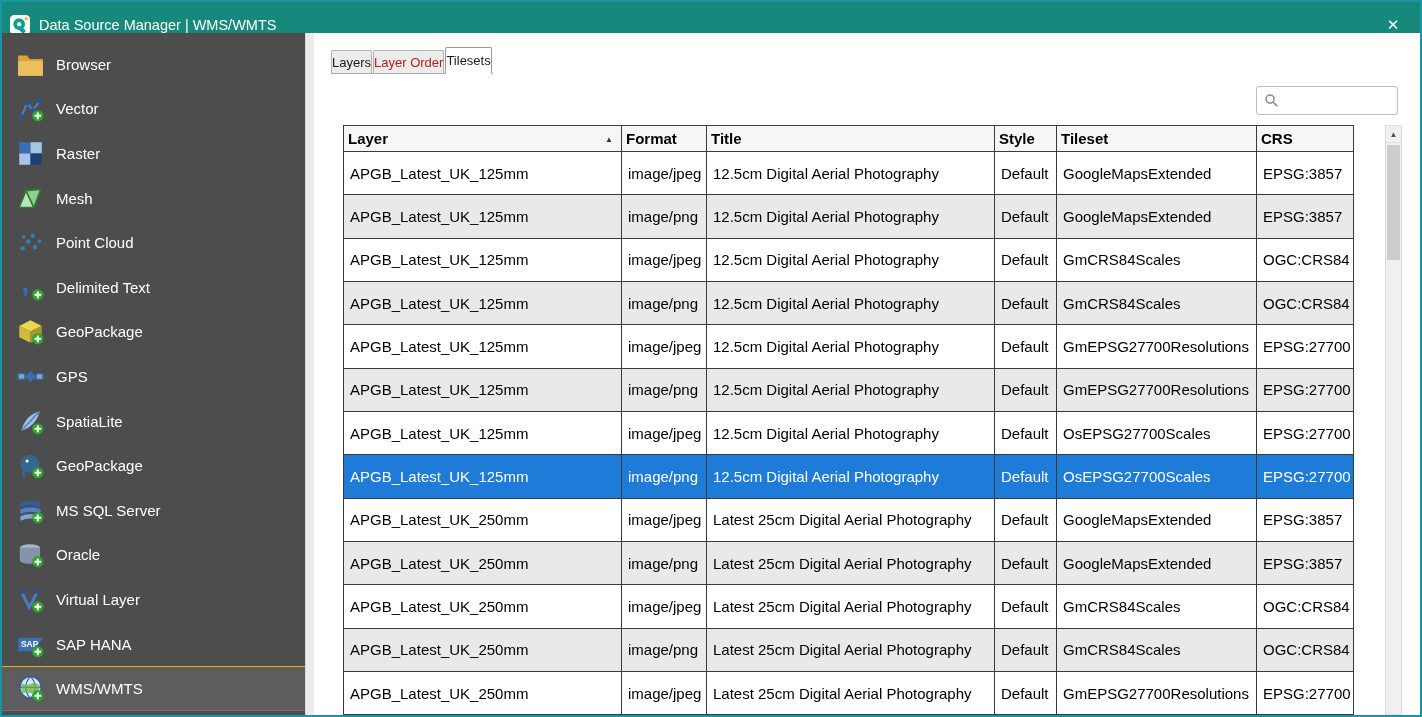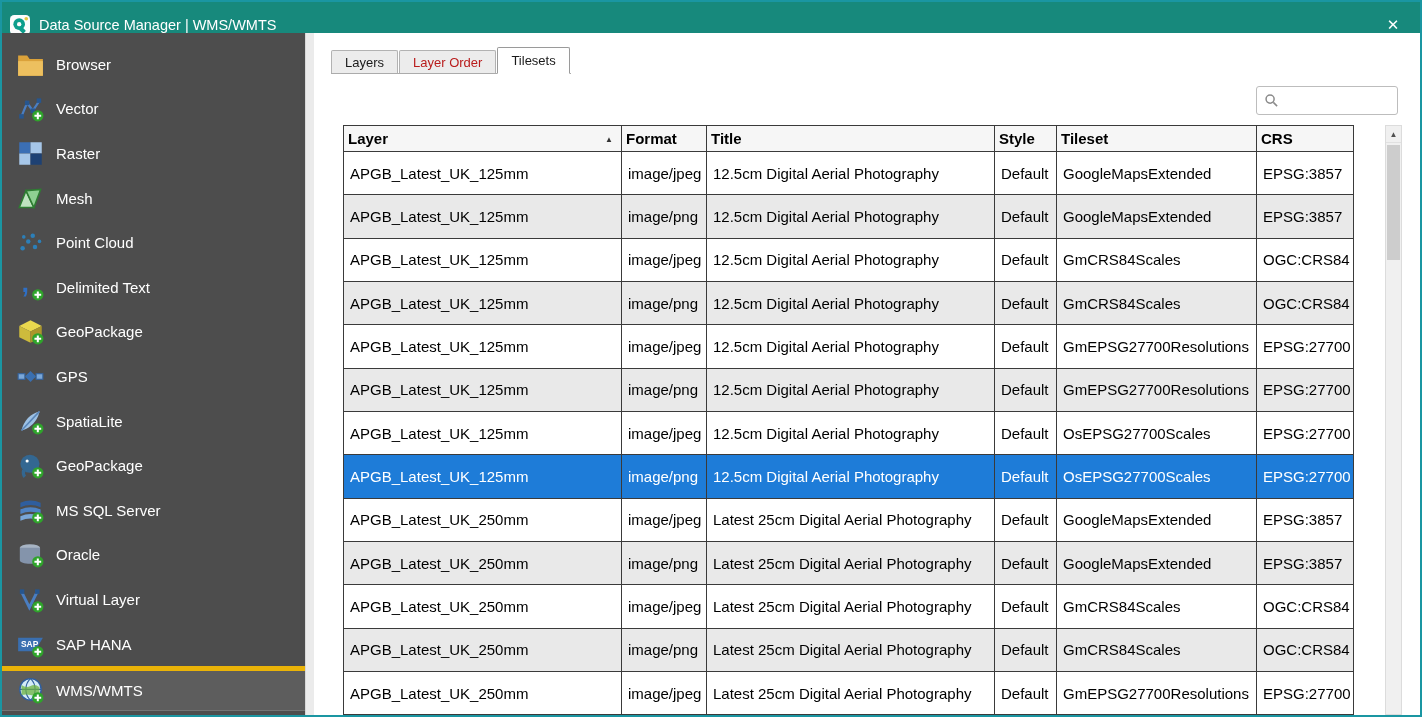--- a/index.html
+++ b/index.html
@@ -13,28 +13,28 @@
   .qgis-logo { width:20px; height:20px; margin-right:9px; flex:0 0 auto; }
   .qgis-logo svg { width:100%; height:100%; display:block; }
   .titlebar-title { color:#fff; font-size:14.5px; }
   .close-btn { margin-left:auto; color:#fff; font-size:15px; width:38px; text-align:center; cursor:default; }
 
   
   .sidebar { position:absolute; left:0; top:31px; width:303px; bottom:0; background:#4d4d4d; padding-top:9px; overflow:hidden; }
   .side-item { height:44.6px; display:flex; align-items:center; padding-left:15px; color:#fff; font-size:15px; }
   .side-item .icon { width:27px; height:27px; margin-right:12px; flex:0 0 auto; }
   .side-item .icon svg { width:100%; height:100%; display:block; }
-  .side-item.selected { background:#5d5d5d; border-top:5px solid #eab308; border-bottom:1px solid #747474; }
+  .side-item.selected { background:#5d5d5d; border-top:1px solid #eab308; border-bottom:1px solid #747474; }
   .side-scroll { position:absolute; left:303px; top:31px; width:9px; bottom:0; background:#ebebeb; border-left:1px solid #d7d7d7; }
 
   
   .content { position:absolute; left:312px; top:31px; right:0; bottom:0; background:#fff; }
 
   .tabbar { position:absolute; left:17px; top:14px; display:flex; align-items:flex-end; border-bottom:1px solid #ababab; }
-  .tab { height:23px; padding:0 13px; display:flex; align-items:center; font-size:13px; background:#ececec; border:1px solid #b2b2b2; border-bottom:none; border-radius:2px 2px 0 0; margin-right:1px; color:#1a1a1a; position:relative; }
+  .tab { height:23px; padding:0 0; display:flex; align-items:center; font-size:13px; background:#ececec; border:1px solid #b2b2b2; border-bottom:none; border-radius:2px 2px 0 0; margin-right:1px; color:#1a1a1a; position:relative; }
   .tab.disabled { color:#b91c1c; }
   .tab.active { height:27px; background:#fff; border-color:#9a9a9a; z-index:2; margin-bottom:-1px; border-bottom:1px solid #fff; font-size:13px;text-align:center; }
 
   .searchbox { position:absolute; top:53px; right:22px; width:142px; height:29px; border:1px solid #bdbdbd; border-radius:3px; background:#fff; display:flex; align-items:center; padding-left:7px; }
   .searchbox svg { width:15px; height:15px; flex:0 0 auto; }
   .searchbox input { border:none; outline:none; flex:1; min-width:0; height:100%; font-size:14px; padding:0 5px; background:transparent; }
 
   table.grid { position:absolute; left:29px; top:92px; border-collapse:collapse; table-layout:fixed; width:1011px; background:#fff; }
   table.grid th { height:26px; background:#f6f6f6; border:1px solid #3a3a3a; font-size:15px; font-weight:bold; text-align:left; position:relative; padding:0 4px; color:#000; white-space:nowrap; }
   table.grid td { height:43.35px; border:1px solid #3a3a3a; font-size:15px; padding:0 6px; color:#000; white-space:nowrap; overflow:hidden; }

